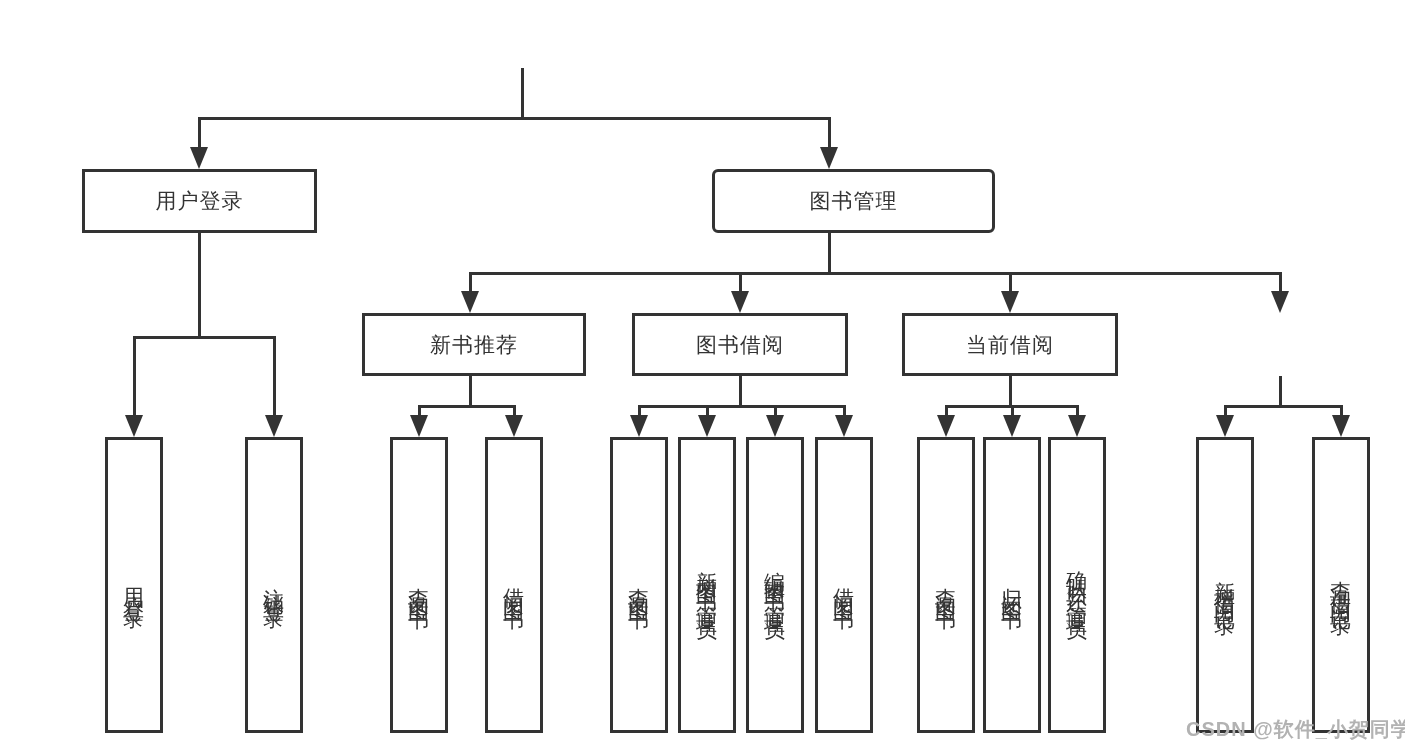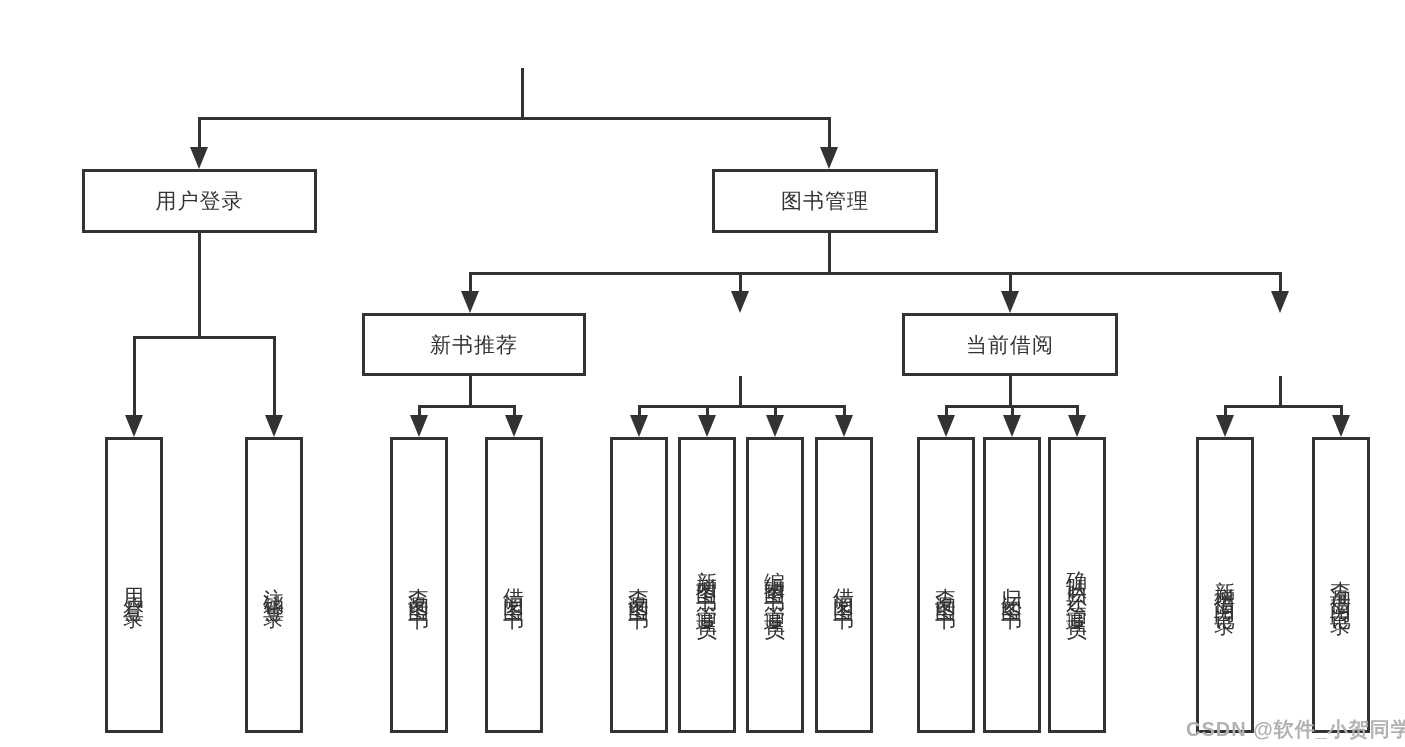--- a/index.html
+++ b/index.html
@@ -70,26 +70,29 @@
 </style>
 </head>
 <body>
 
 <div class="canvas">
 
 
   <div class="hbox" style="left:82px;top:169px;width:235px;height:64px;">
     <span>用户登录</span>
   </div>
-  <div class="hbox" style="left:712px;top:169px;width:226px;height:64px;">
+  <div class="hbox" style="left:712px;top:169px;width:283px;height:64px;border-radius:6px;">
     <span>图书管理</span>
   </div>
 
   <div class="hbox" style="left:362px;top:313px;width:224px;height:63px;">
     <span>新书推荐</span>
+  </div>
+  <div class="hbox" style="left:632px;top:313px;width:216px;height:63px;">
+    <span>图书借阅</span>
   </div>
   <div class="hbox" style="left:902px;top:313px;width:216px;height:63px;">
     <span>当前借阅</span>
   </div>
 
   <div class="vbox" style="left:105px;">
     <span class="vtext">用户登录</span>
   </div>
   <div class="vbox" style="left:245px;">
     <span class="vtext">注销登录</span>

